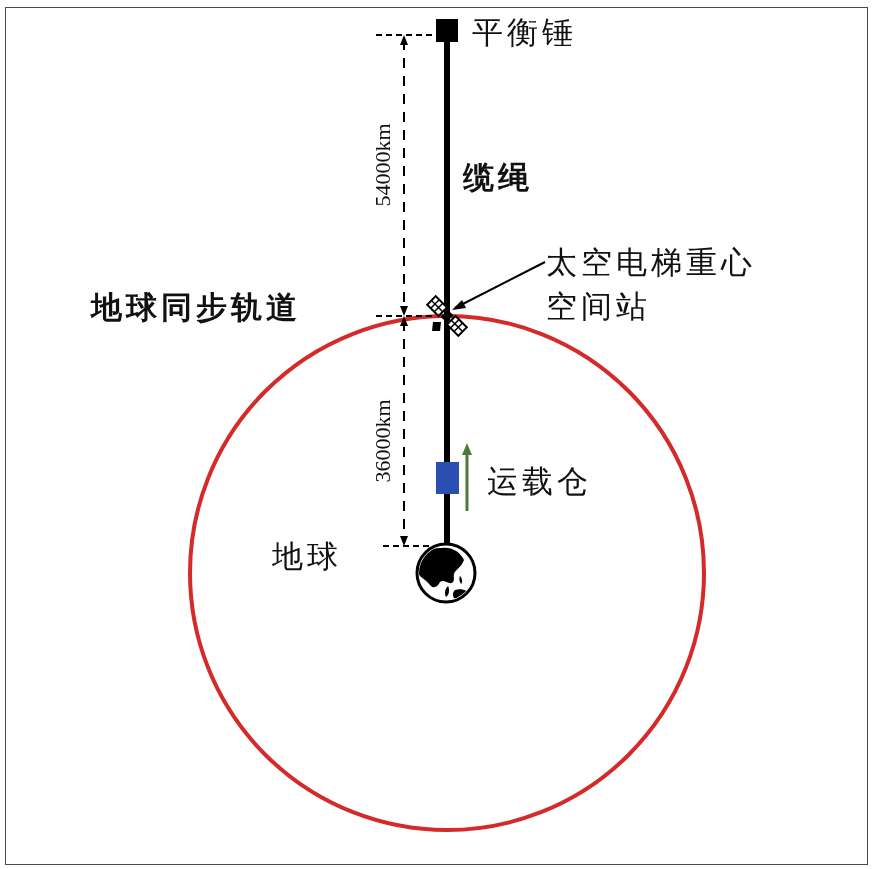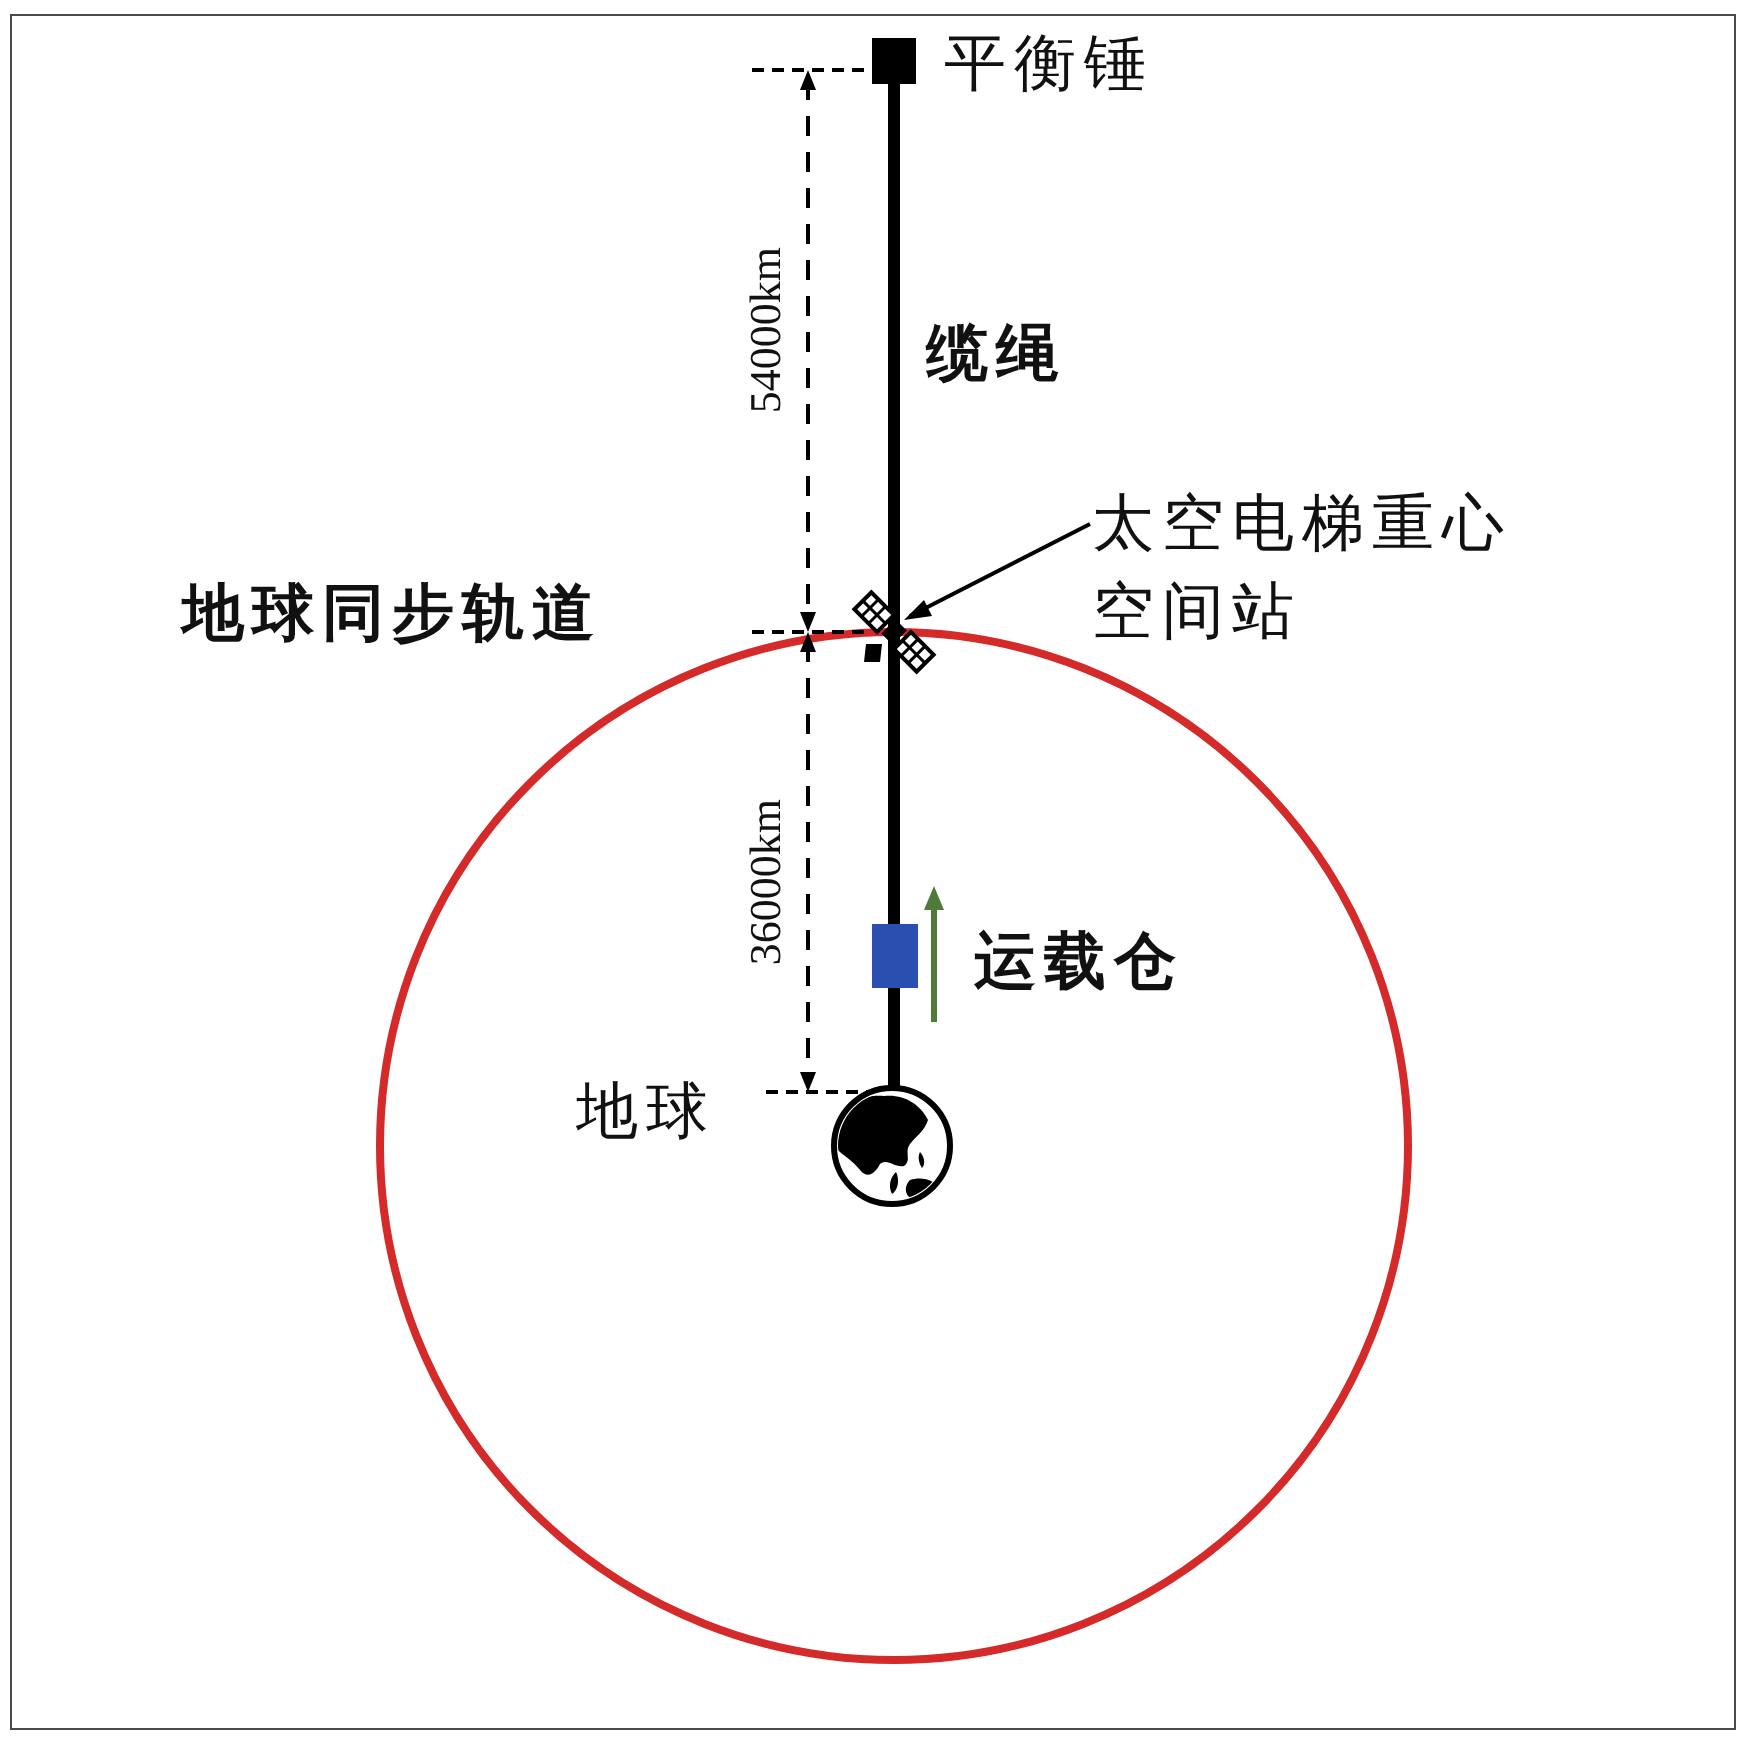--- a/index.html
+++ b/index.html
@@ -71,17 +71,17 @@
       <path d="M460,576 C462,578 463,582 461,584 C459,581 459,578 460,576 Z"></path>
     </g>
   </g>
 </svg>
 
 <div class="label" style="left:472px; top:17px;">平衡锤</div>
 <div class="label" style="left:463px; top:162px;font-weight:bold;">缆绳</div>
 <div class="label" style="left:546px; top:247px;text-align:center;">太空电梯重心</div>
 <div class="label" style="left:546px; top:291px;">空间站</div>
 <div class="label" style="left:91px; top:292px;font-weight:bold;">地球同步轨道</div>
-<div class="label" style="left:487px; top:466px;font-weight:bold;">运载仓</div>
-<div class="label" style="left:272px; top:541px;margin-left:16px;">地球</div>
+<div class="label" style="left:487px; top:466px;">运载仓</div>
+<div class="label" style="left:272px; top:541px;">地球</div>
 
 <div class="vlabel" style="left:333px; top:154px; width:100px; text-align:center;">54000km</div>
 <div class="vlabel" style="left:333px; top:430px; width:100px; text-align:center;">36000km</div>
 
 </body></html>

